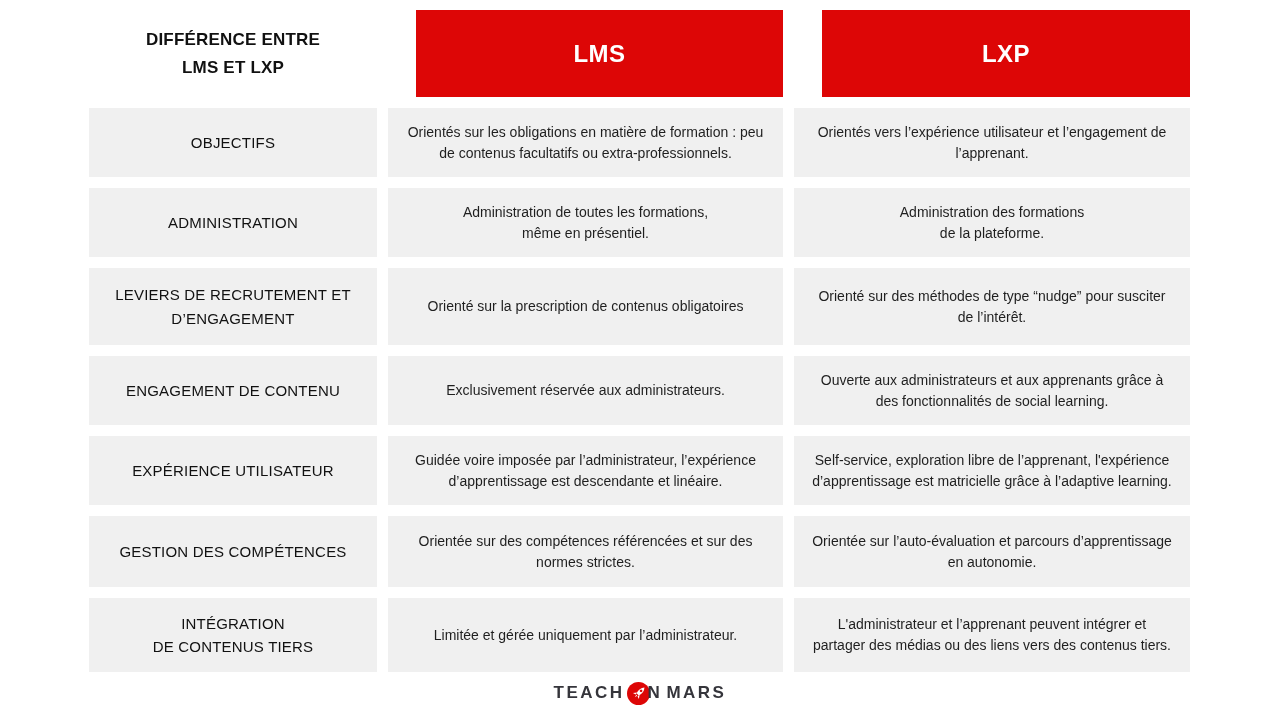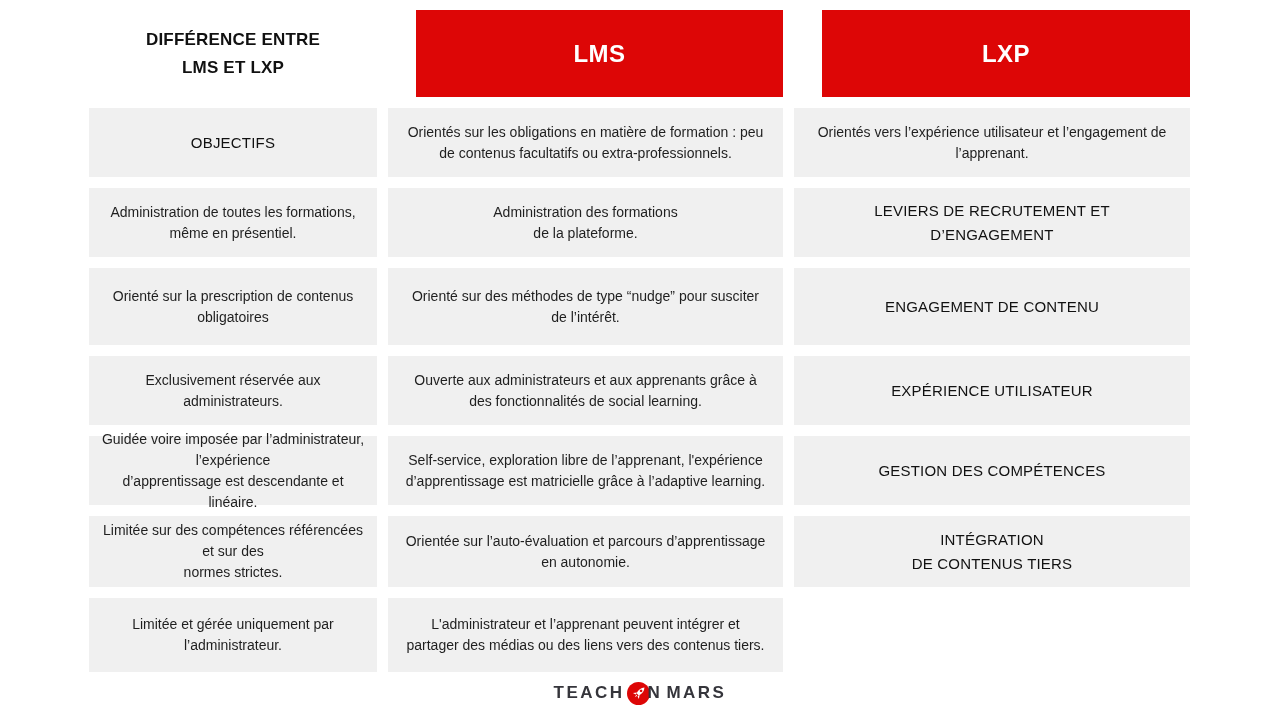--- a/index.html
+++ b/index.html
@@ -99,20 +99,21 @@
 LMS ET LXP</div>
   <div class="cell head-red">LMS</div>
   <div class="cell head-red">LXP</div>
 
   <div class="cell label-cell">OBJECTIFS</div>
   <div class="cell content-cell">Orientés sur les obligations en matière de formation : peu
 de contenus facultatifs ou extra-professionnels.</div>
   <div class="cell content-cell">Orientés vers l’expérience utilisateur et l’engagement de
 l’apprenant.</div>
 
+  <div class="cell label-cell">ADMINISTRATION</div>
   <div class="cell content-cell">Administration de toutes les formations,
 même en présentiel.</div>
   <div class="cell content-cell">Administration des formations
 de la plateforme.</div>
 
   <div class="cell label-cell">LEVIERS DE RECRUTEMENT ET
 D’ENGAGEMENT</div>
   <div class="cell content-cell">Orienté sur la prescription de contenus obligatoires</div>
   <div class="cell content-cell">Orienté sur des méthodes de type “nudge” pour susciter
 de l’intérêt.</div>
@@ -122,21 +123,21 @@
   <div class="cell content-cell">Ouverte aux administrateurs et aux apprenants grâce à
 des fonctionnalités de social learning.</div>
 
   <div class="cell label-cell">EXPÉRIENCE UTILISATEUR</div>
   <div class="cell content-cell">Guidée voire imposée par l’administrateur, l’expérience
 d’apprentissage est descendante et linéaire.</div>
   <div class="cell content-cell">Self-service, exploration libre de l’apprenant, l'expérience
 d’apprentissage est matricielle grâce à l’adaptive learning.</div>
 
   <div class="cell label-cell">GESTION DES COMPÉTENCES</div>
-  <div class="cell content-cell">Limitée sur des compétences référencées et sur des
+  <div class="cell content-cell">Orientée sur des compétences référencées et sur des
 normes strictes.</div>
   <div class="cell content-cell">Orientée sur l’auto-évaluation et parcours d’apprentissage
 en autonomie.</div>
 
   <div class="cell label-cell">INTÉGRATION
 DE CONTENUS TIERS</div>
   <div class="cell content-cell">Limitée et gérée uniquement par l’administrateur.</div>
   <div class="cell content-cell">L'administrateur et l’apprenant peuvent intégrer et
 partager des médias ou des liens vers des contenus tiers.</div>
 </div>

